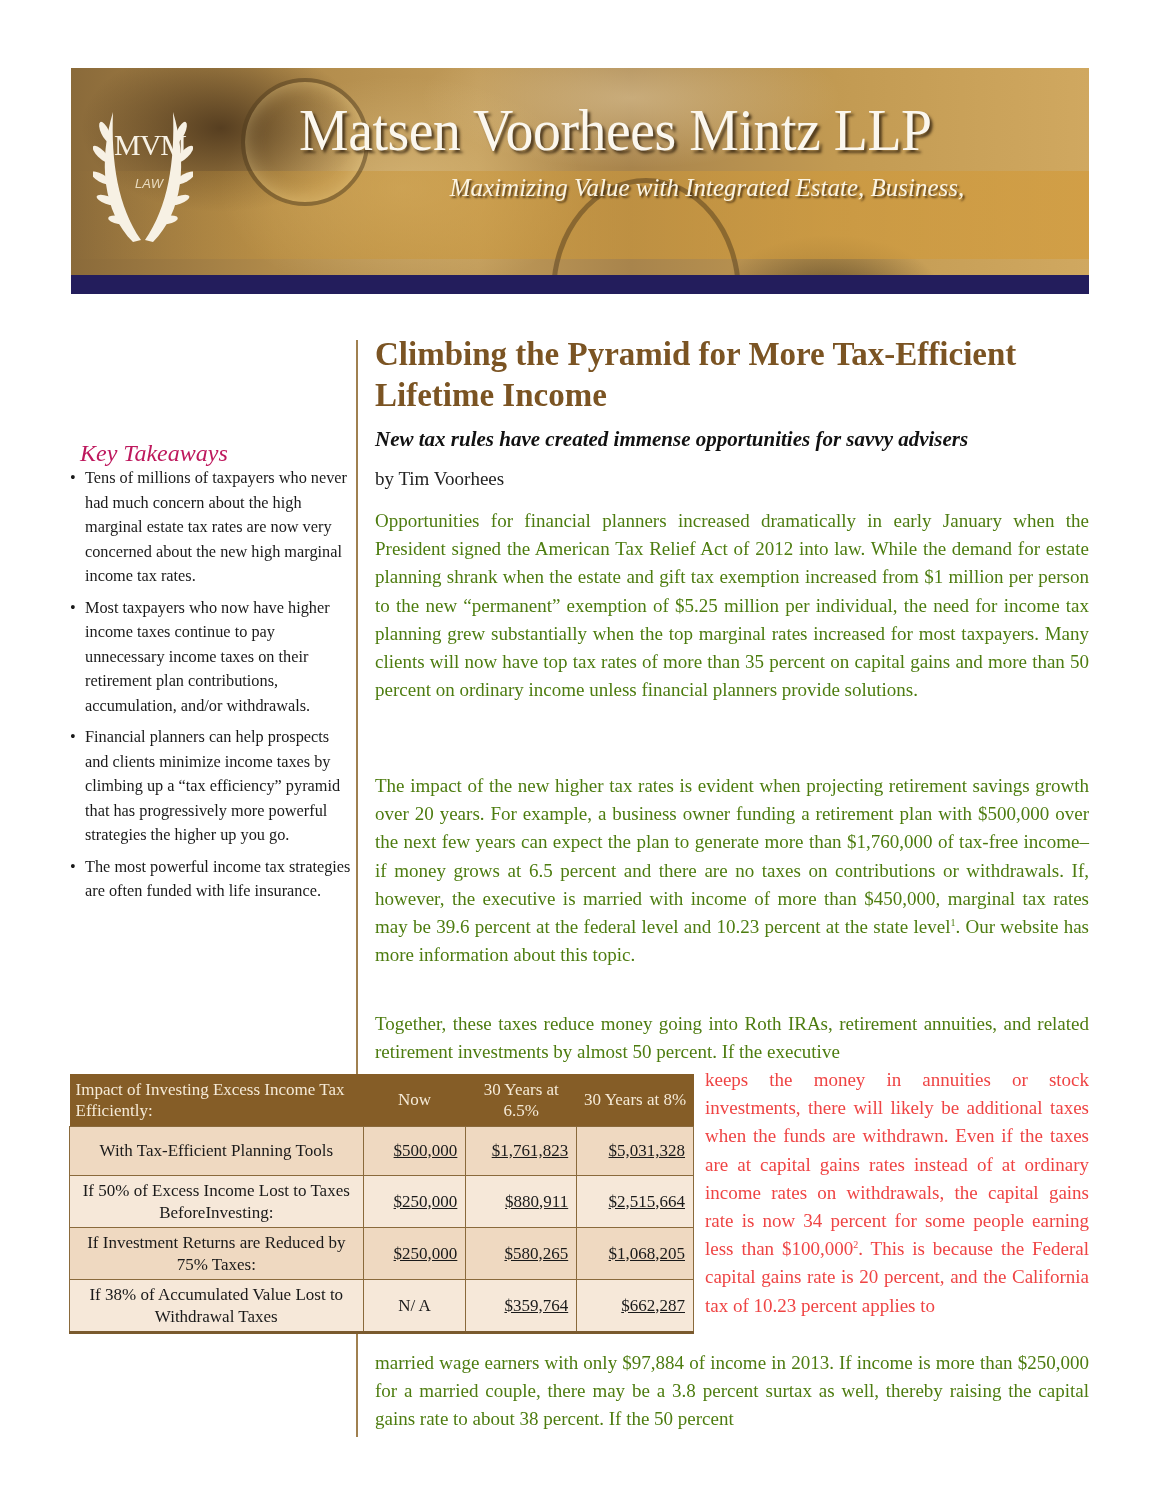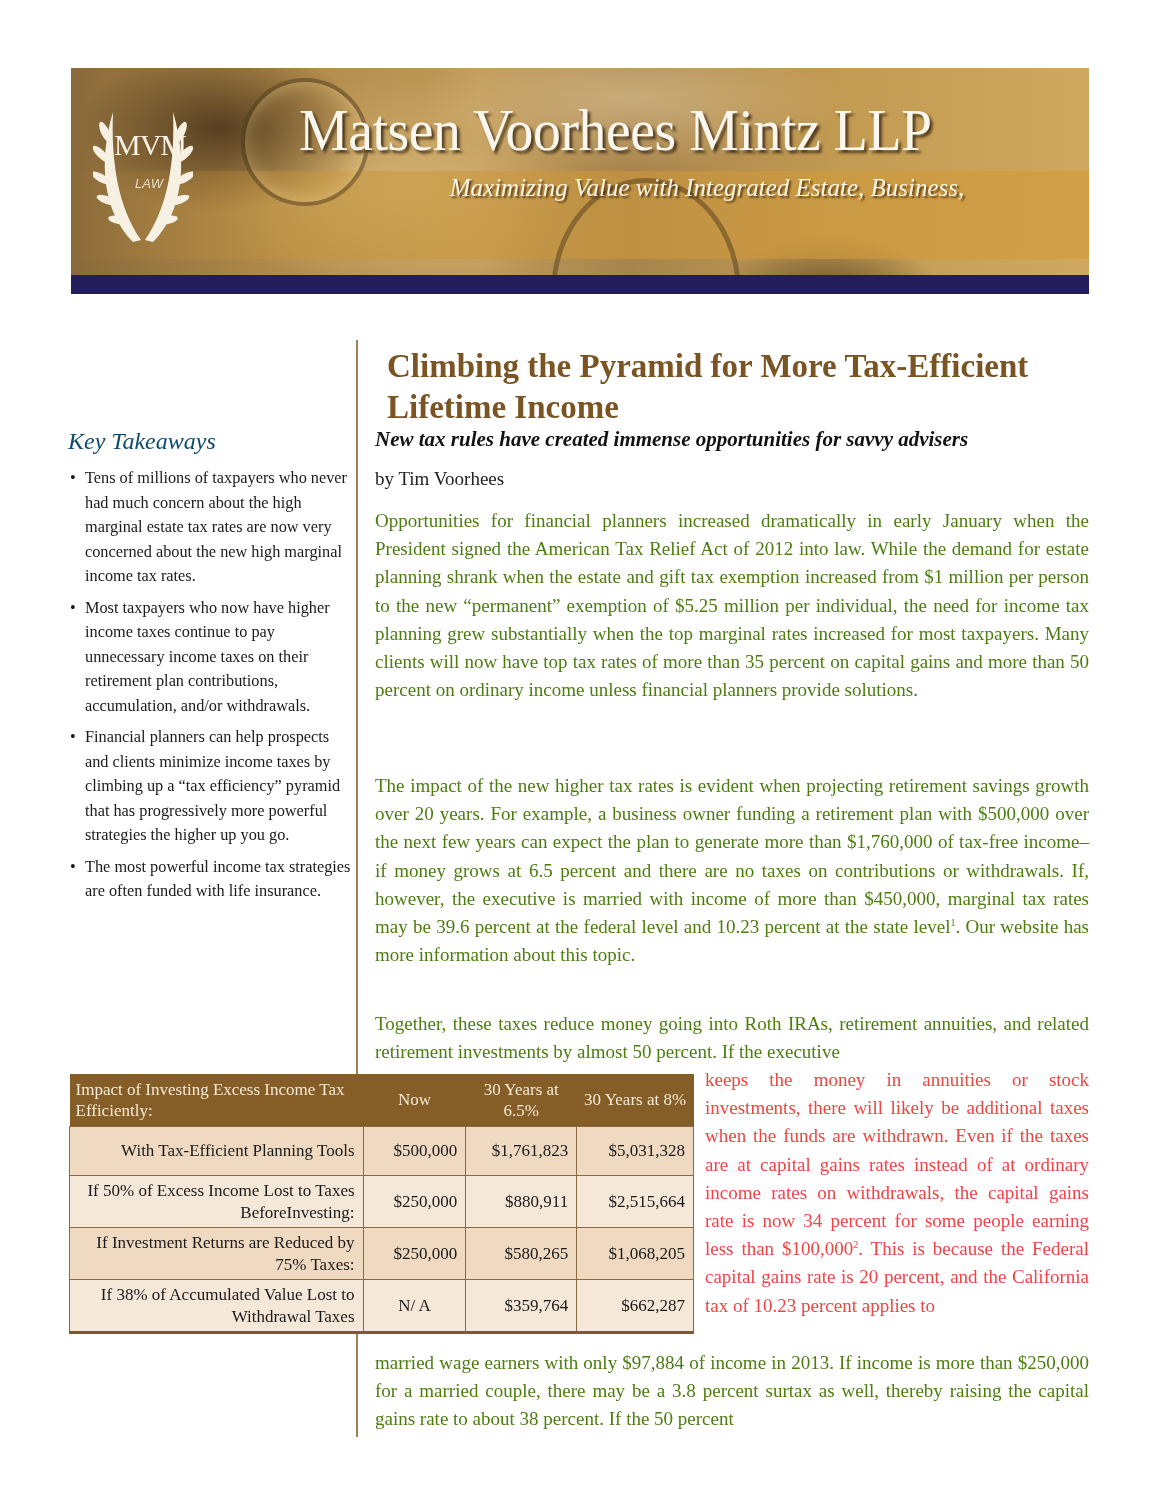--- a/index.html
+++ b/index.html
@@ -34,58 +34,58 @@
     font-family: "Liberation Serif", serif; font-size: 25px; color: #fbf4e2; white-space: nowrap;
     text-shadow: 2px 2px 2px rgba(50,30,10,0.75); }
   .firm-tag.l1 { top: 106px; }
   .firm-tag.l2 { top: 137px; left: 270px; width: 560px; }
   .firm-tag sup { font-size: 10px; font-style: normal; }
 
   
   .vrule { position: absolute; left: 356px; top: 340px; width: 2px; height: 1097px; background: #a08050; }
 
   
-  .title { position: absolute; left: 375px; top: 334px; width: 720px; margin: 12px;
+  .title { position: absolute; left: 375px; top: 334px; width: 720px; margin: 0;
     font-family: "Liberation Serif", serif; font-weight: bold; font-size: 33px; line-height: 41px; color: #7b5423; }
   .subtitle { position: absolute; left: 375px; top: 427px; width: 720px; margin: 0;
     font-family: "Liberation Serif", serif; font-weight: bold; font-style: italic; font-size: 21px; color: #111; }
   .byline { position: absolute; left: 375px; top: 468px; font-size: 19px; color: #222; }
 
   
   .body-col { position: absolute; left: 375px; width: 714px; font-size: 19px; line-height: 28.2px;
     text-align: justify; color: #4d7c0f; margin: 0; }
   .p1 { top: 507px; }
   .p2 { top: 772px; }
   .p3 { top: 1010px; }
   .p4 { position: absolute; left: 705px; top: 1066px; width: 384px; font-size: 19px; line-height: 28.2px;
     text-align: justify; color: #ef4444; margin: 0; }
   .p5 { top: 1349px; }
   sup { font-size: 10px; line-height: 0; }
 
   
-  .kt-title { position: absolute; left: 68px; top: 428px; margin: 0; font-style: italic; font-weight: normal;
-    font-size: 24px; color: #0c4a6e; font-family: "Liberation Serif", serif; }
+  .kt-title { position: absolute; left: 68px; top: 428px; margin: 12px; font-style: italic; font-weight: normal;
+    font-size: 24px; color: #be185d; font-family: "Liberation Serif", serif; }
   .kt-list { position: absolute; left: 70px; top: 466px; width: 285px; margin: 0; padding: 0; list-style: none; }
   .kt-list li { position: relative; padding-left: 15px; font-size: 16.3px; line-height: 24.5px;
     color: #1a1a1a; margin-bottom: 7px; }
   .kt-list li .bullet { position: absolute; left: 0; top: 0; }
 
   
   .tbl { position: absolute; left: 69px; top: 1074px; width: 625px; border-collapse: collapse;
     font-family: "Liberation Serif", serif; font-size: 17px; color: #1a1a1a; }
   .tbl th { background: #855d27; color: #f5ead7; font-weight: normal; line-height: 21px; padding: 3px 6px 4px; 
     height: 45px; border: none; }
   .tbl th.c0 { text-align: left; }
   .tbl td { border: 1.5px solid #8a6a3c; padding: 0 8px; line-height: 22px; }
   .tbl tr.r-a td { background: #efd9c1; }
   .tbl tr.r-b td { background: #f6e8d9; }
   .tbl tr.row0 td { height: 48px; }
   .tbl tr.row1 td, .tbl tr.row2 td, .tbl tr.row3 td { height: 51px; }
-  .tbl td.c0 { width: 278px; text-align: right; }
-  .tbl td.num { text-align: right; }
+  .tbl td.c0 { width: 278px; text-align: center; }
+  .tbl td.num { text-align: right; text-decoration: underline; }
   .tbl td.c1 { width: 86px; }
   .tbl td.c2 { width: 94px; }
   .tbl td.c3 { width: 100px; }
   .tbl td.center { text-align: center; }
   .tbl tr:last-child td { border-bottom: 3px solid #7a5a2e; }
 </style>
 </head>
 <body>
 
 <div class="banner">

